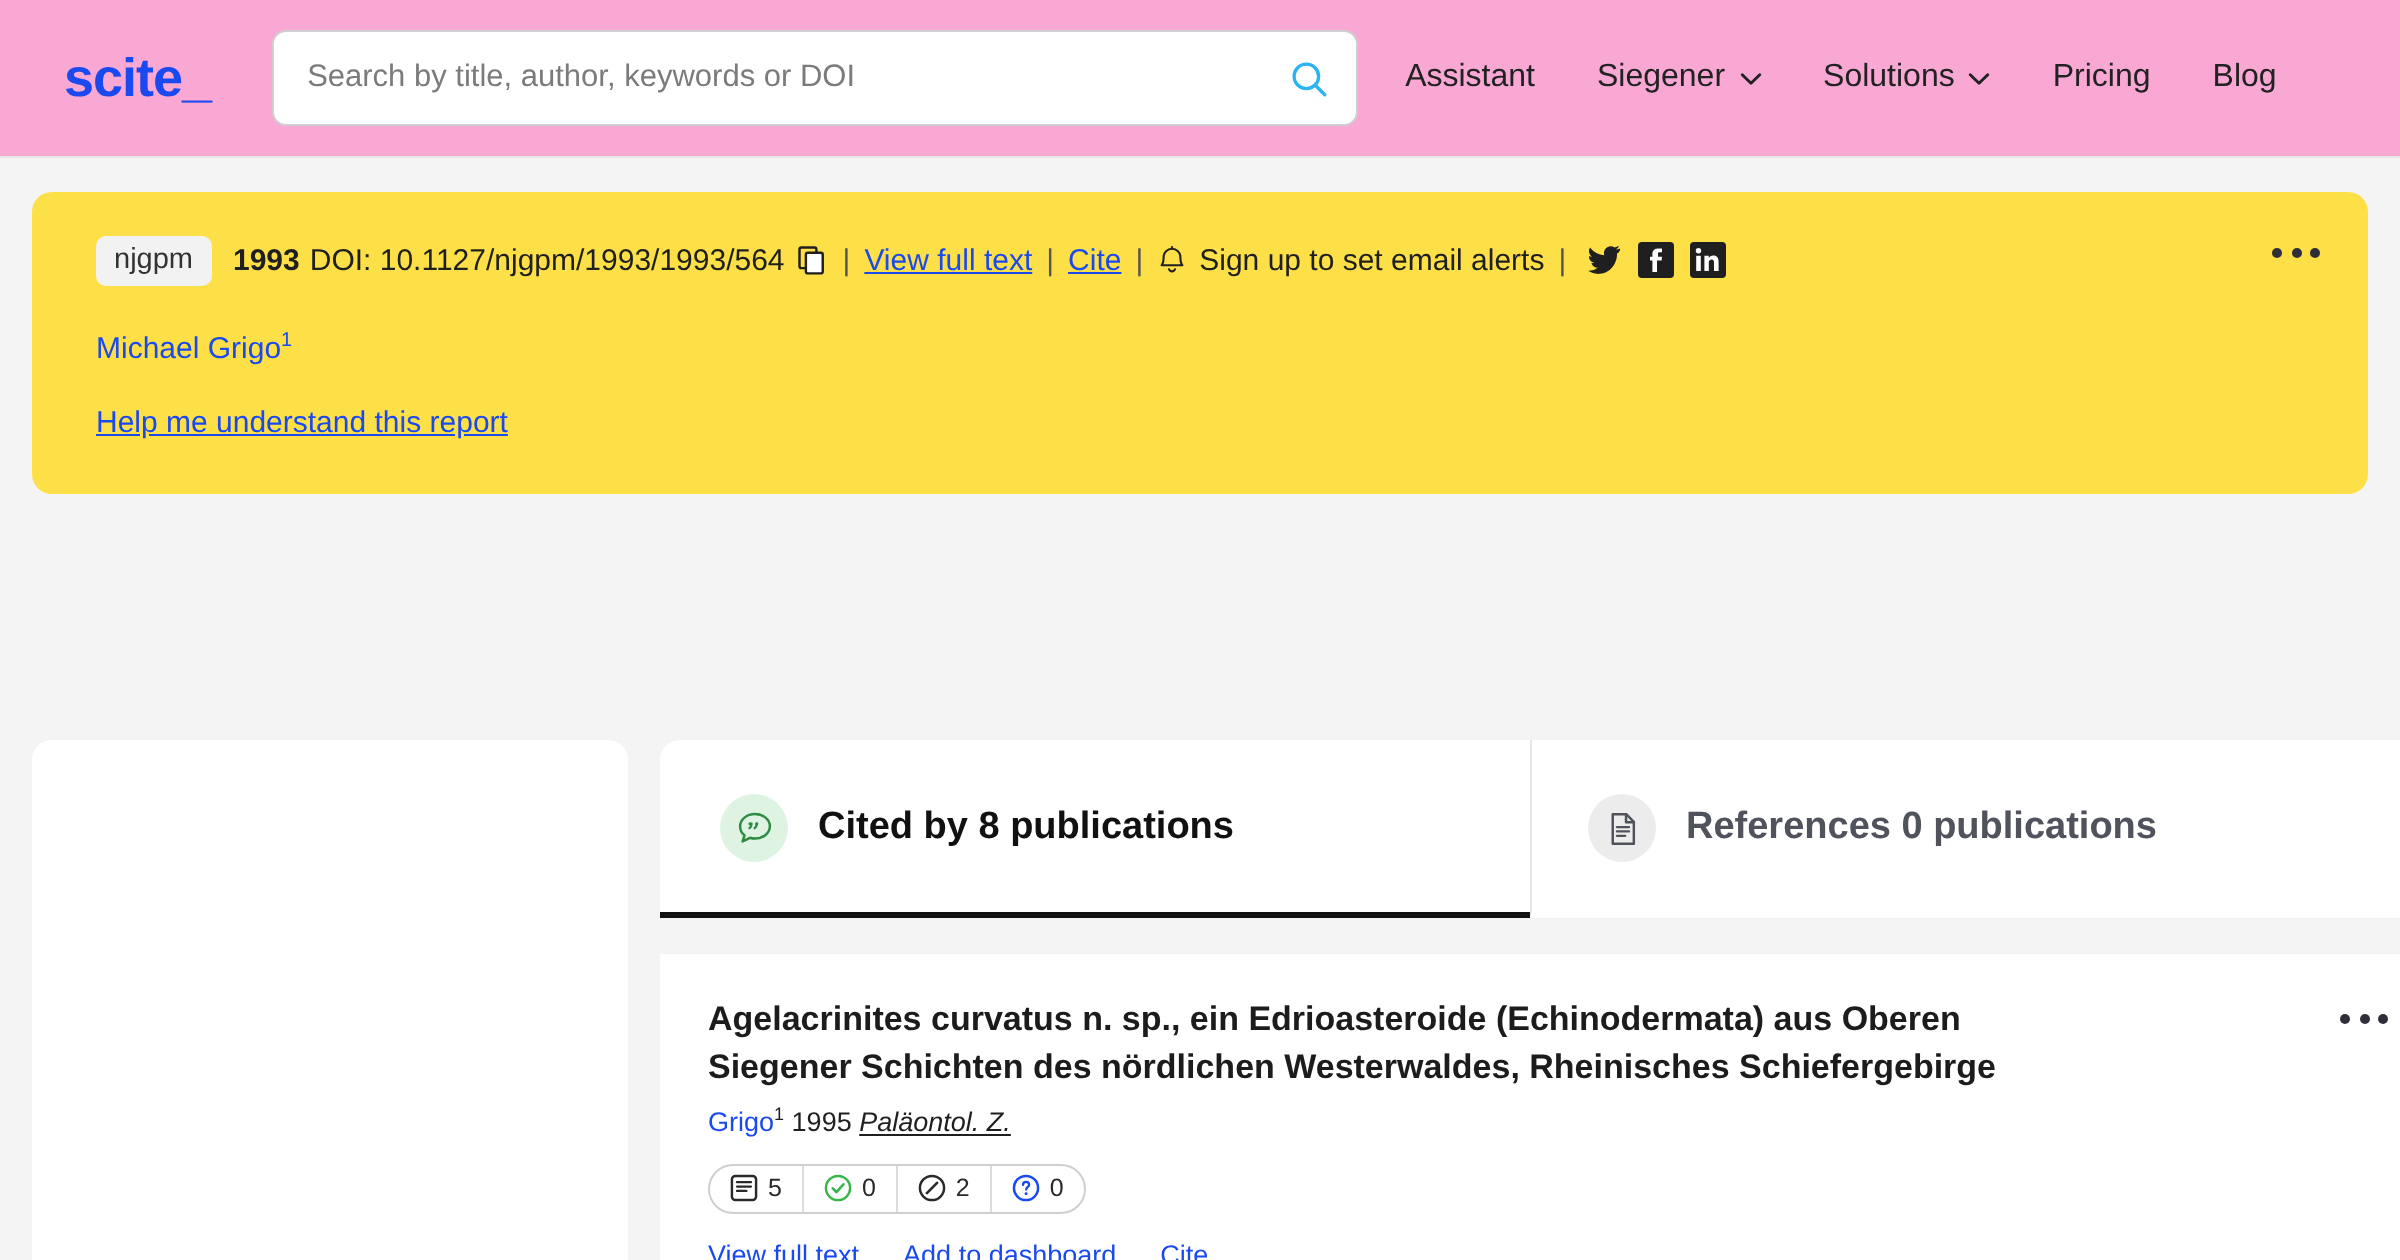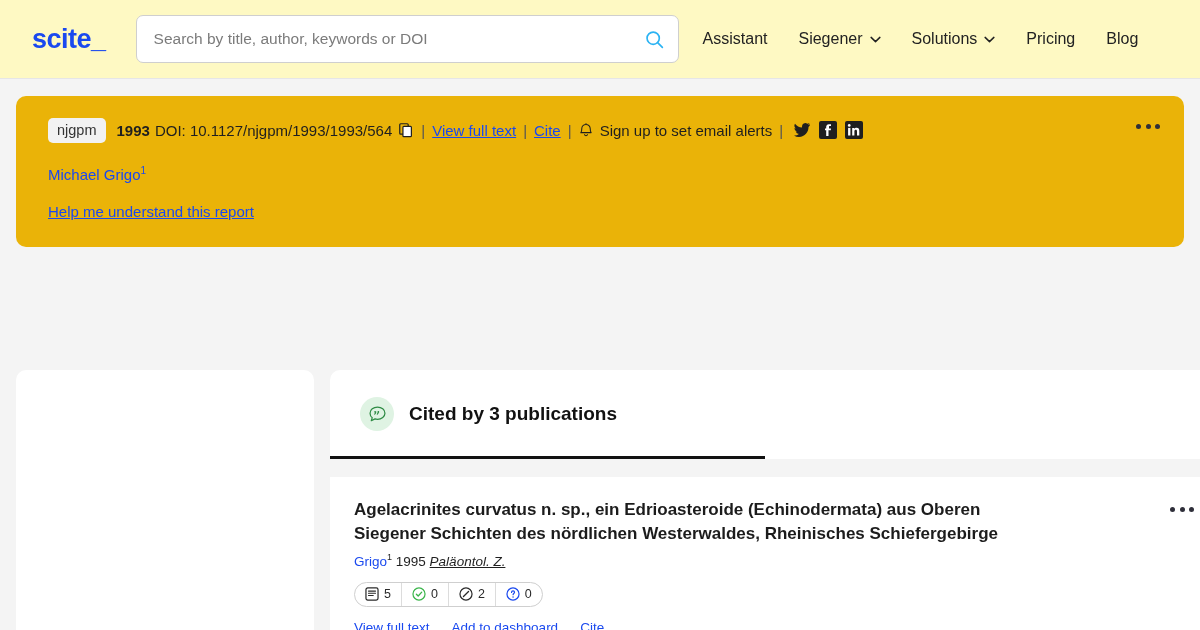--- a/index.html
+++ b/index.html
@@ -7,21 +7,21 @@
     width: 1200px; height: 630px;
     font-family: "Liberation Sans", sans-serif;
     background: #f4f4f4;
     overflow: hidden;
     -webkit-font-smoothing: antialiased;
   }
 
   
   .header {
     height: 79px;
-    background: #fef9c3;
+    background: #f9a8d4;
     border-bottom: 1px solid #e6e6e6;
     display: flex;
     align-items: center;
     padding: 0 24px 0 32px;
     gap: 0;
   }
   .logo {
     font-size: 27px;
     font-weight: bold;
     color: #1a49ef;
@@ -77,21 +77,21 @@
     cursor: pointer;
   }
   .nav-item:last-child { margin-right: 0; text-align: right; }
   .caret { display: inline-block; width: 11px; height: 7px; }
 
   
   .paper-card {
     position: absolute;
     left: 16px; top: 96px;
     width: 1168px;
-    background: #eab308;
+    background: #fde047;
     border-radius: 10px;
     padding: 22px 24px 26px 32px;
   }
   .meta-row {
     display: flex;
     align-items: center;
     flex-wrap: nowrap;
     font-size: 15px;
     color: #1f1f1f;
     gap: 0;
@@ -379,21 +379,31 @@
 <div class="tabs-card">
   <div class="tab active">
     <span class="tab-icon green">
       <svg width="21" height="21" viewBox="0 0 22 22" fill="none">
         <path d="M11 3.2c4.3 0 7.8 2.8 7.8 6.4 0 3.5-3.5 6.4-7.8 6.4-.9 0-1.8-.1-2.6-.4l-3.9 1.9 1-3.2C3.7 13.1 3.2 11.5 3.2 9.6c0-3.6 3.5-6.4 7.8-6.4z" stroke="#2e8b44" stroke-width="1.3" stroke-linejoin="round"></path>
         <path d="M9.2 8.2c0 1-.4 1.8-1.1 2.4m3.8-2.4c0 1-.4 1.8-1.1 2.4" stroke="#2e8b44" stroke-width="1.2" stroke-linecap="round"></path>
         <circle cx="8.4" cy="8.3" r="0.85" fill="#2e8b44"></circle>
         <circle cx="11.9" cy="8.3" r="0.85" fill="#2e8b44"></circle>
       </svg>
     </span>
-    <span>Cited by 3 publications</span>
+    <span>Cited by 8 publications</span>
+  </div>
+  <div class="tab inactive">
+    <span class="tab-icon grey">
+      <svg width="19" height="19" viewBox="0 0 20 20" fill="none">
+        <path d="M4.6 2.2h7.1l4 4v11.6H4.6V2.2z" stroke="#50525c" stroke-width="1.3" stroke-linejoin="round"></path>
+        <path d="M11.6 2.3v4.1h4.05" stroke="#50525c" stroke-width="1.3" stroke-linejoin="round"></path>
+        <path d="M6.8 9h6.4M6.8 11.3h6.4M6.8 13.6h4.4" stroke="#50525c" stroke-width="1.2" stroke-linecap="round"></path>
+      </svg>
+    </span>
+    <span>References 0 publications</span>
   </div>
 </div>
 
 <div class="results">
 
   <div>
     <div class="result-title">Agelacrinites curvatus n. sp., ein Edrioasteroide (Echinodermata) aus Oberen Siegener Schichten des nördlichen Westerwaldes, Rheinisches Schiefergebirge</div>
 
     <div class="result-authors">
       <span class="a">Grigo</span><sup>1</sup>

